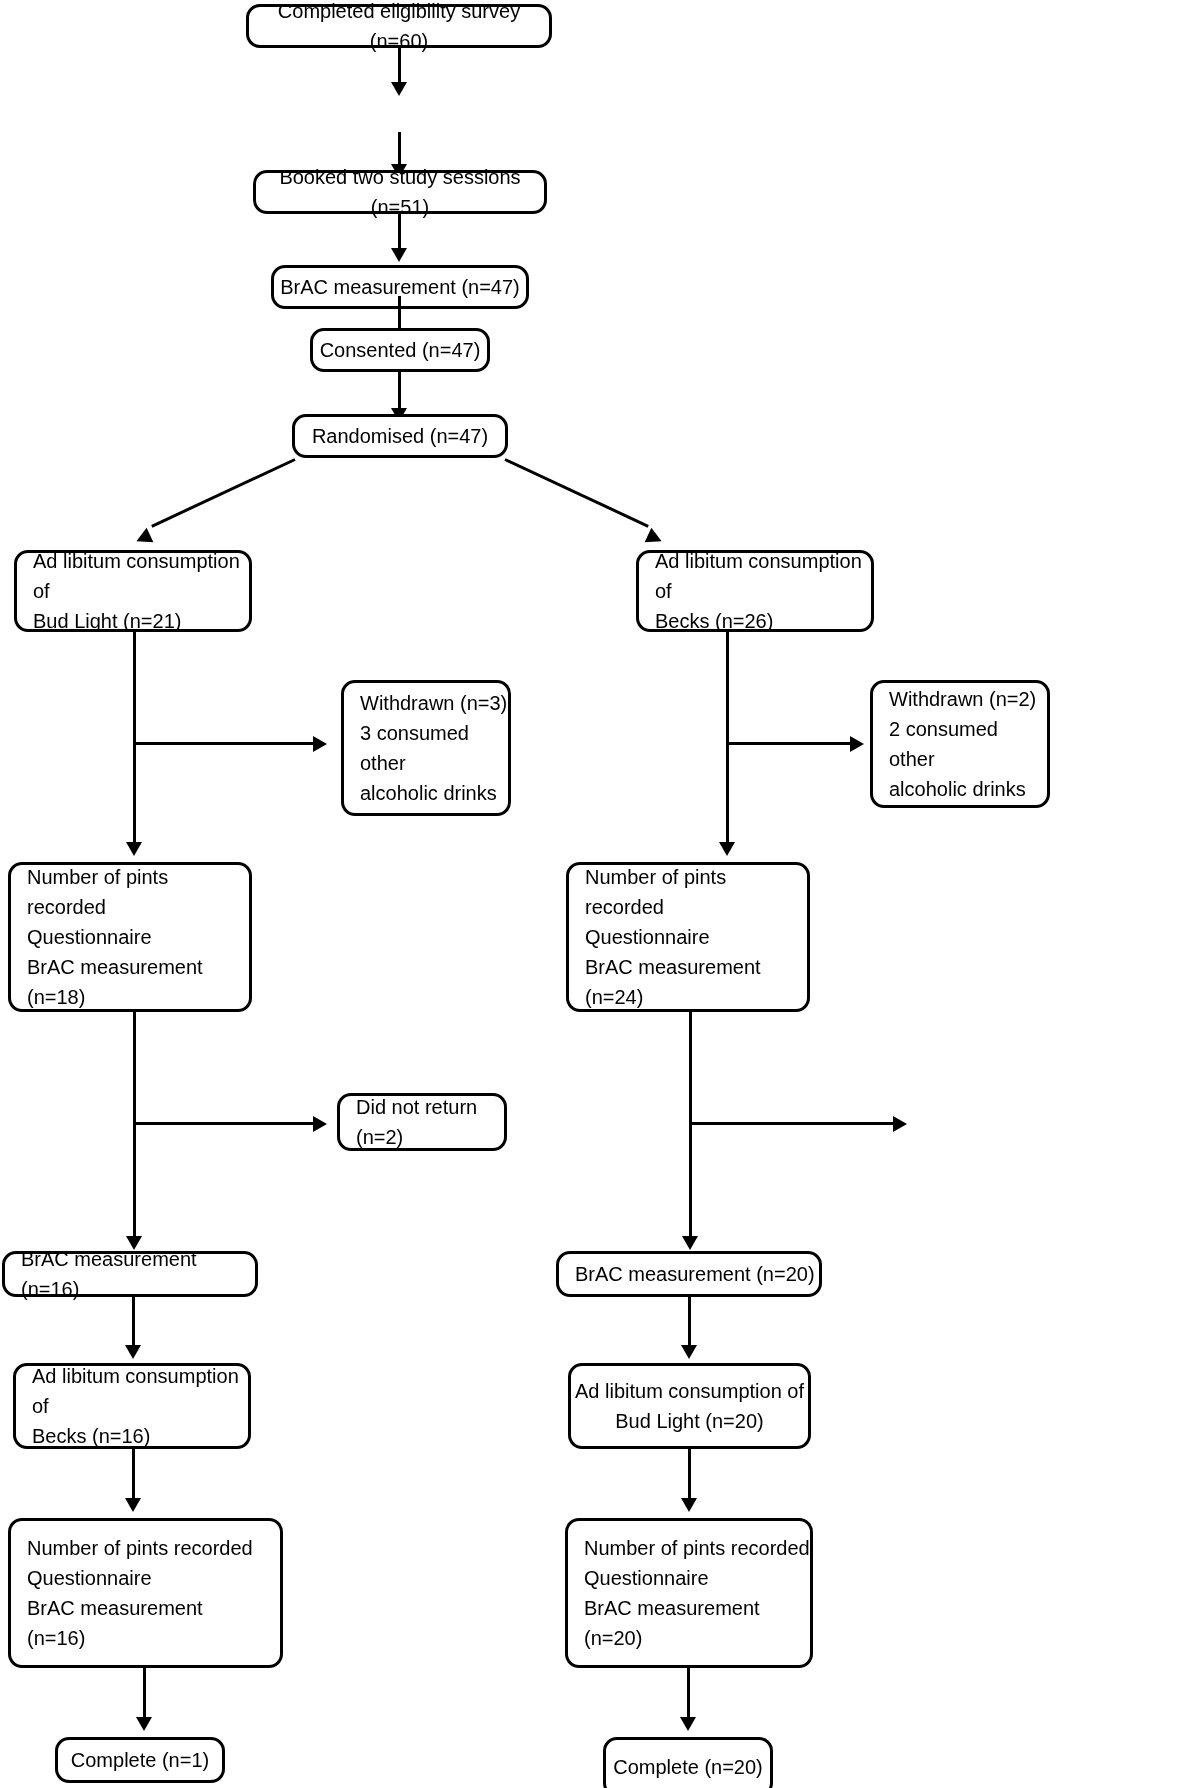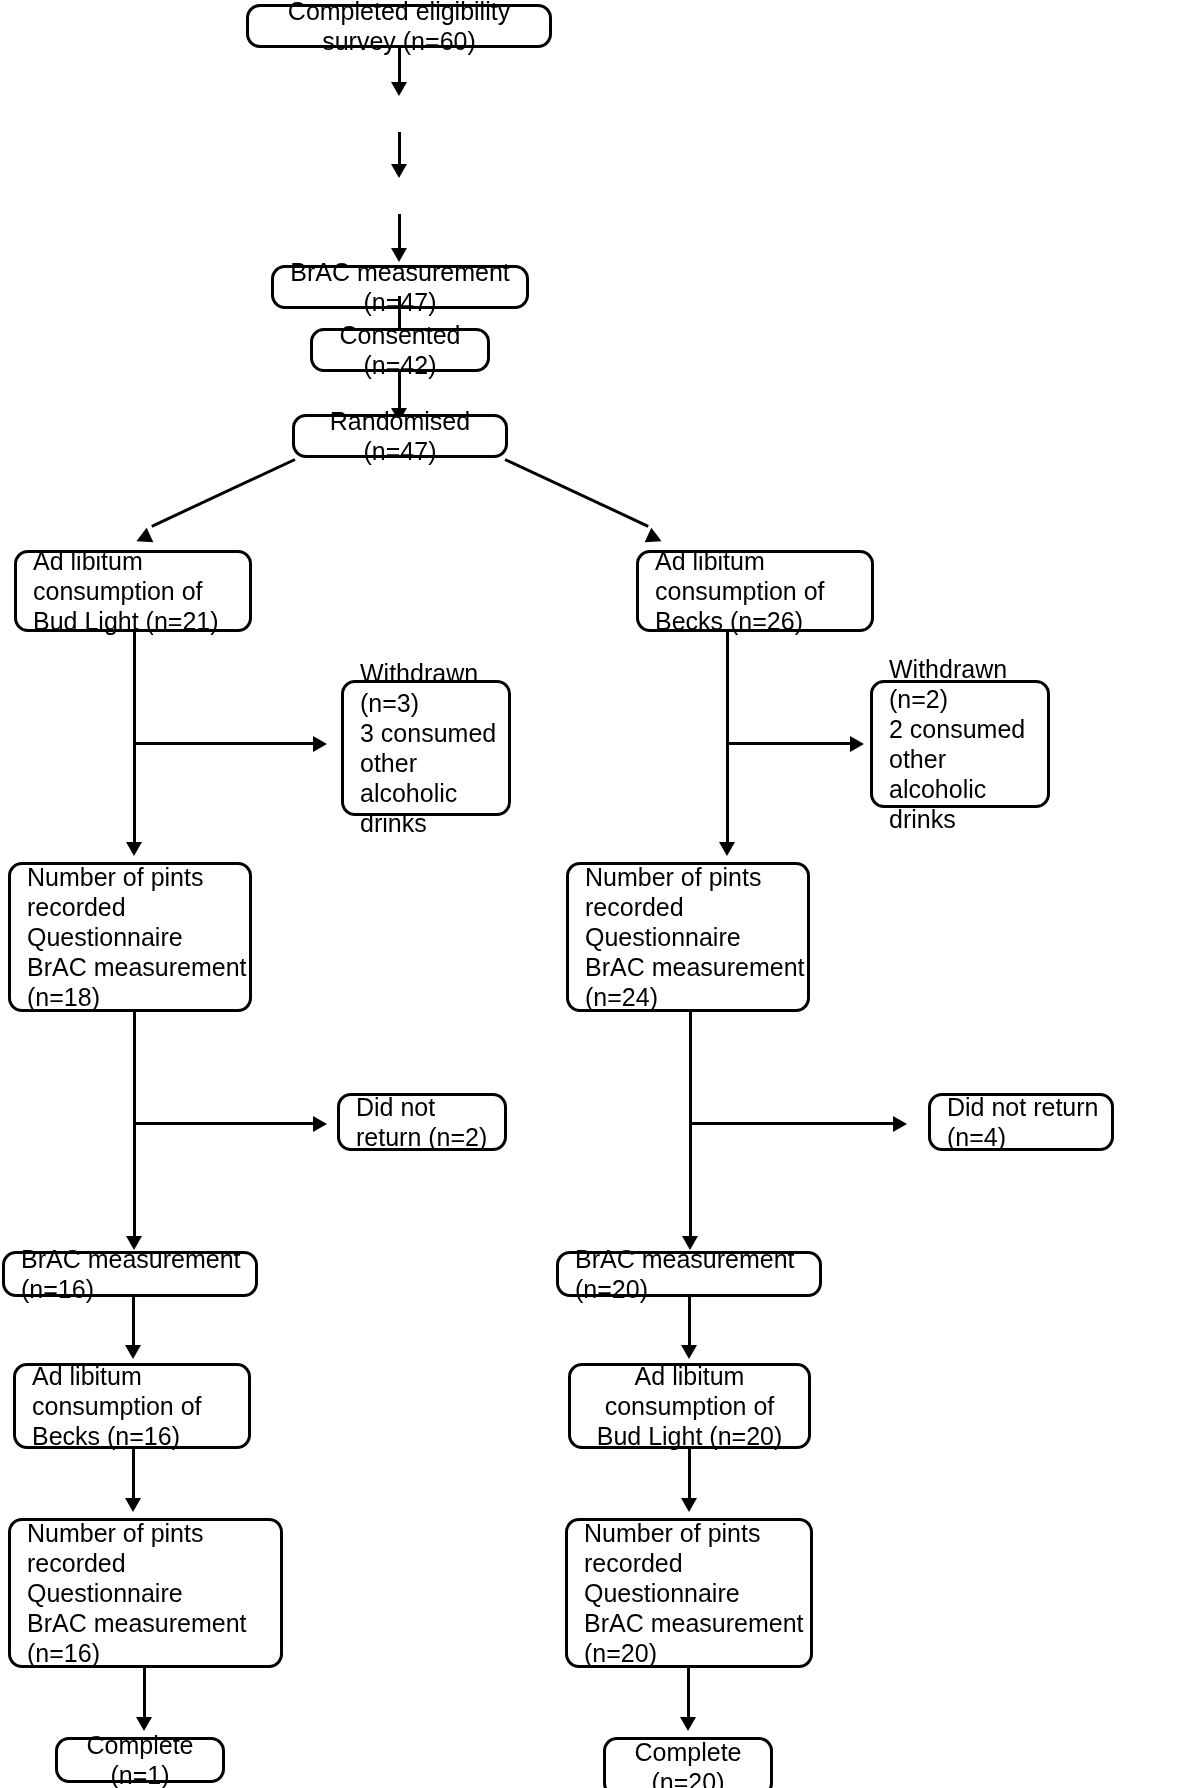--- a/index.html
+++ b/index.html
@@ -15,21 +15,21 @@
     font-family: "Liberation Sans", sans-serif;
     overflow: hidden;
   }
   .node {
     position: absolute;
     box-sizing: border-box;
     border: 3px solid #000000;
     border-radius: 14px;
     background: #ffffff;
     color: #000000;
-    font-size: 25px;
+    font-size: 20px;
     line-height: 30px;
     display: flex;
     flex-direction: column;
     justify-content: center;
     white-space: pre-line;
   }
   .node.center {
     align-items: center;
     text-align: center;
   }
@@ -94,33 +94,36 @@
     <span class="txt">Completed eligibility survey (n=60)</span>
   </div>
 
   <div class="vline" style="left:398px; top:48px; height:36px;"></div>
   <div class="arrow-down" style="left:391px; top:82px;"></div>
 
 
   <div class="vline" style="left:398px; top:132px; height:34px;"></div>
   <div class="arrow-down" style="left:391px; top:164px;"></div>
 
+  <div class="node center" style="left:253px; top:170px; width:294px; height:44px;">
+    <span class="txt">Booked two study sessions (n=51)</span>
+  </div>
 
   <div class="vline" style="left:398px; top:214px; height:36px;"></div>
   <div class="arrow-down" style="left:391px; top:248px;"></div>
 
   <div class="node center" style="left:271px; top:265px; width:258px; height:44px;">
     <span class="txt">BrAC measurement  (n=47)</span>
   </div>
 
   <div class="vline" style="left:398px; top:296px; height:34px;"></div>
   <div class="arrow-down" style="left:391px; top:328px;"></div>
 
   <div class="node center" style="left:310px; top:328px; width:180px; height:44px;">
-    <span class="txt">Consented (n=42)</span>
+    <span class="txt">Consented (n=47)</span>
   </div>
 
   <div class="vline" style="left:398px; top:372px; height:38px;"></div>
   <div class="arrow-down" style="left:391px; top:408px;"></div>
 
   <div class="node center" style="left:292px; top:414px; width:216px; height:44px;">
     <span class="txt">Randomised  (n=47)</span>
   </div>
 
   <div class="diag" style="left:295px; top:458px; width:158px; transform:rotate(155deg);"></div>
@@ -215,23 +218,20 @@
 BrAC measurement
 (n=24)</span>
   </div>
 
   <div class="vline" style="left:689px; top:1012px; height:226px;"></div>
   <div class="arrow-down" style="left:682px; top:1236px;"></div>
 
   <div class="hline" style="left:689px; top:1122px; width:206px;"></div>
   <div class="arrow-right" style="left:893px; top:1116px;"></div>
 
-  <div class="node left" style="left:928px; top:1093px; width:186px; height:58px;">
-    <span class="txt">Did not return (n=4)</span>
-  </div>
 
   <div class="node left" style="left:556px; top:1251px; width:266px; height:46px;">
     <span class="txt">BrAC measurement  (n=20)</span>
   </div>
 
   <div class="vline" style="left:688px; top:1297px; height:50px;"></div>
   <div class="arrow-down" style="left:681px; top:1345px;"></div>
 
   <div class="node center" style="left:568px; top:1363px; width:243px; height:86px;">
     <span class="txt">Ad libitum consumption of

